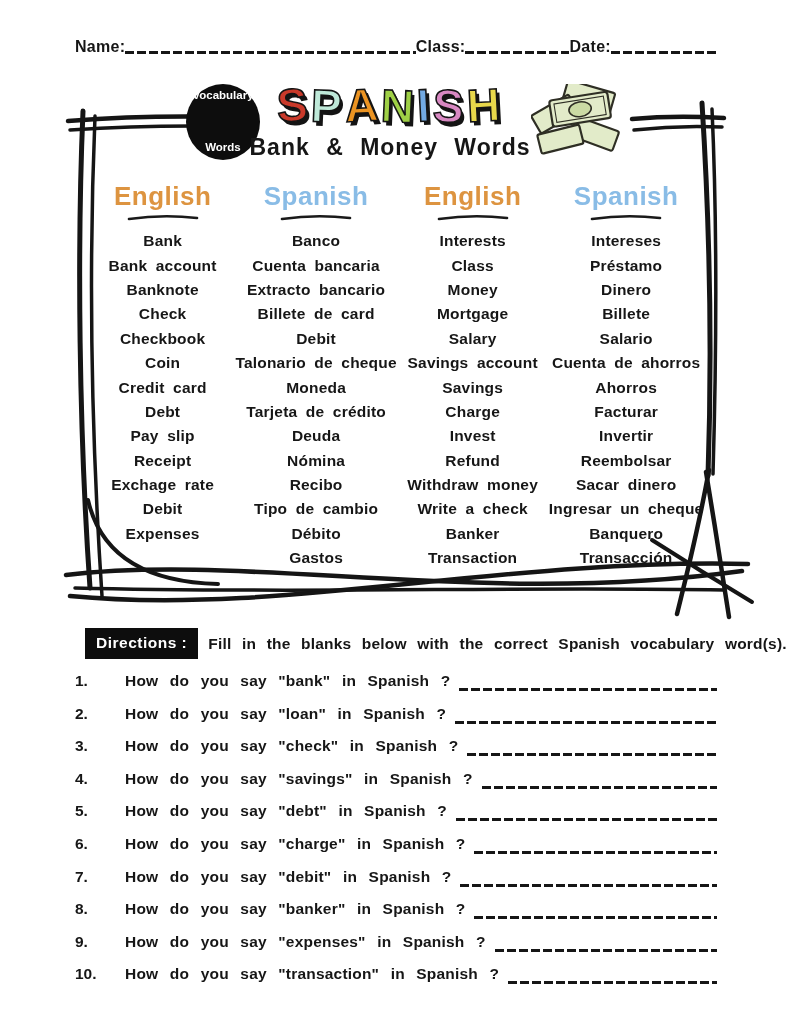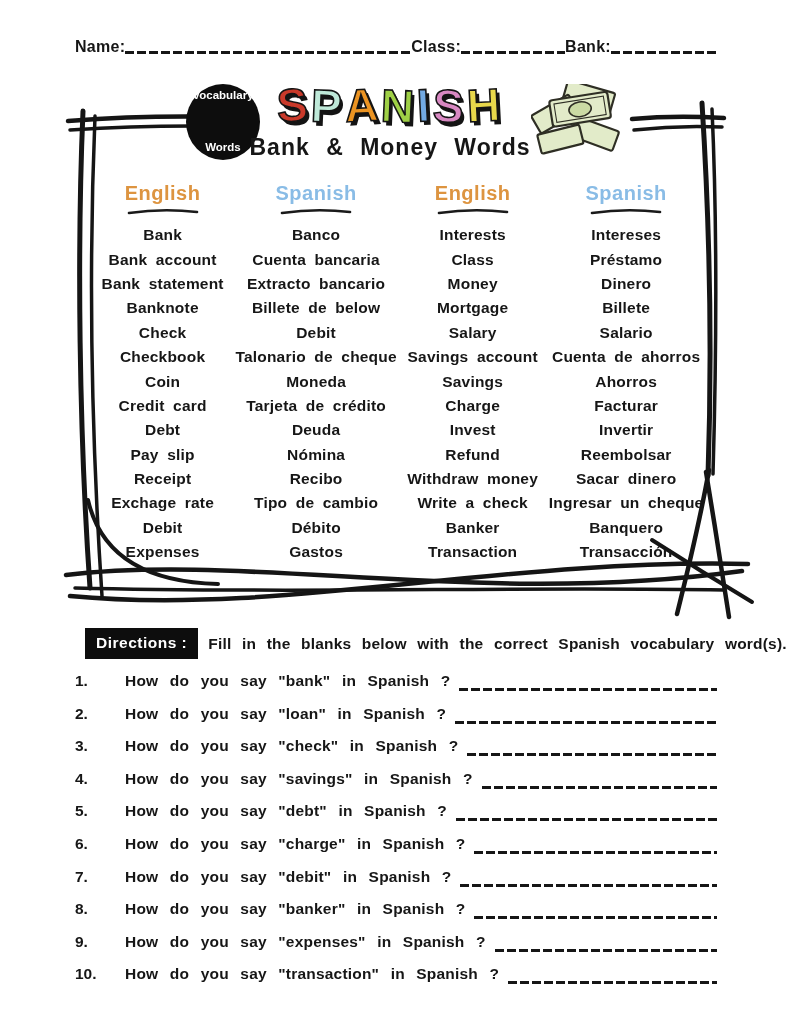--- a/index.html
+++ b/index.html
@@ -42,21 +42,21 @@
   }
   .money{position:absolute;left:531px;top:84px;}
   
   .border-svg{position:absolute;left:0;top:0;pointer-events:none;}
   
   .vocab{
     position:absolute;left:92px;top:183px;width:614px;display:flex;
   }
   .vcol{display:flex;flex-direction:column;align-items:center;}
   .vcol-0{width:23%;} .vcol-1{width:27%;} .vcol-2{width:24%;} .vcol-3{width:26%;}
-  .vhead{font-size:20px;font-weight:700;letter-spacing:.5px;line-height:1;}
+  .vhead{font-size:26px;font-weight:700;letter-spacing:.5px;line-height:1;}
   .vhead-underline{margin:4px 0 7px 0;}
   .vword{
     font-size:15.5px;font-weight:700;letter-spacing:.2px;word-spacing:4px;
     height:24.4px;display:flex;align-items:center;white-space:nowrap;
   }
   
   .directions{
     position:absolute;left:85px;top:628px;width:632px;display:flex;align-items:center;
   }
   .dir-label{
@@ -78,21 +78,21 @@
 </head>
 <body>
 
 <div class="page">
 
   <div class="topline">
     <span>Name:</span>
     <span class="blank-line blank-grow"></span>
     <span>Class:</span>
     <span class="blank-line blank-class"></span>
-    <span>Bank:</span>
+    <span>Date:</span>
     <span class="blank-line blank-date"></span>
   </div>
 
   <svg class="border-svg" width="791" height="1024" viewBox="0 0 791 1024">
     <g fill="none" stroke="#151515" stroke-linecap="round">
       <path d="M 83 111 C 77 250 79 430 90 588" stroke-width="5"></path>
       <path d="M 95 116 C 89 260 91 430 102 596" stroke-width="3.5"></path>
       <path d="M 68 121 Q 160 114 252 118" stroke-width="4.5"></path>
       <path d="M 70 130 Q 160 124 254 127" stroke-width="3.5"></path>
       <path d="M 632 119 Q 675 115 724 118" stroke-width="4.5"></path>
@@ -132,42 +132,41 @@
   </svg>
 
   <div class="vocab" id="vocab-cols">
       <div class="vcol vcol-0">
         <div class="vhead" style="color: rgb(221, 148, 64);">English</div>
         <svg width="72" height="9" class="vhead-underline">
           <path d="M2 6 Q 36 1 70 5" fill="none" stroke="#1a1a1a" stroke-width="2.6" stroke-linecap="round"></path>
         </svg>
         <div class="vword">Bank</div>
         <div class="vword">Bank account</div>
-        <div class="vword">Bank statement</div>
         <div class="vword">Banknote</div>
         <div class="vword">Check</div>
         <div class="vword">Checkbook</div>
         <div class="vword">Coin</div>
         <div class="vword">Credit card</div>
         <div class="vword">Debt</div>
         <div class="vword">Pay slip</div>
         <div class="vword">Receipt</div>
         <div class="vword">Exchage rate</div>
         <div class="vword">Debit</div>
         <div class="vword">Expenses</div>
       </div>
       <div class="vcol vcol-1">
         <div class="vhead" style="color: rgb(137, 188, 230);">Spanish</div>
         <svg width="72" height="9" class="vhead-underline">
           <path d="M2 6 Q 36 1 70 5" fill="none" stroke="#1a1a1a" stroke-width="2.6" stroke-linecap="round"></path>
         </svg>
         <div class="vword">Banco</div>
         <div class="vword">Cuenta bancaria</div>
         <div class="vword">Extracto bancario</div>
-        <div class="vword">Billete de below</div>
+        <div class="vword">Billete de card</div>
         <div class="vword">Debit</div>
         <div class="vword">Talonario de cheque</div>
         <div class="vword">Moneda</div>
         <div class="vword">Tarjeta de crédito</div>
         <div class="vword">Deuda</div>
         <div class="vword">Nómina</div>
         <div class="vword">Recibo</div>
         <div class="vword">Tipo de cambio</div>
         <div class="vword">Débito</div>
         <div class="vword">Gastos</div>

